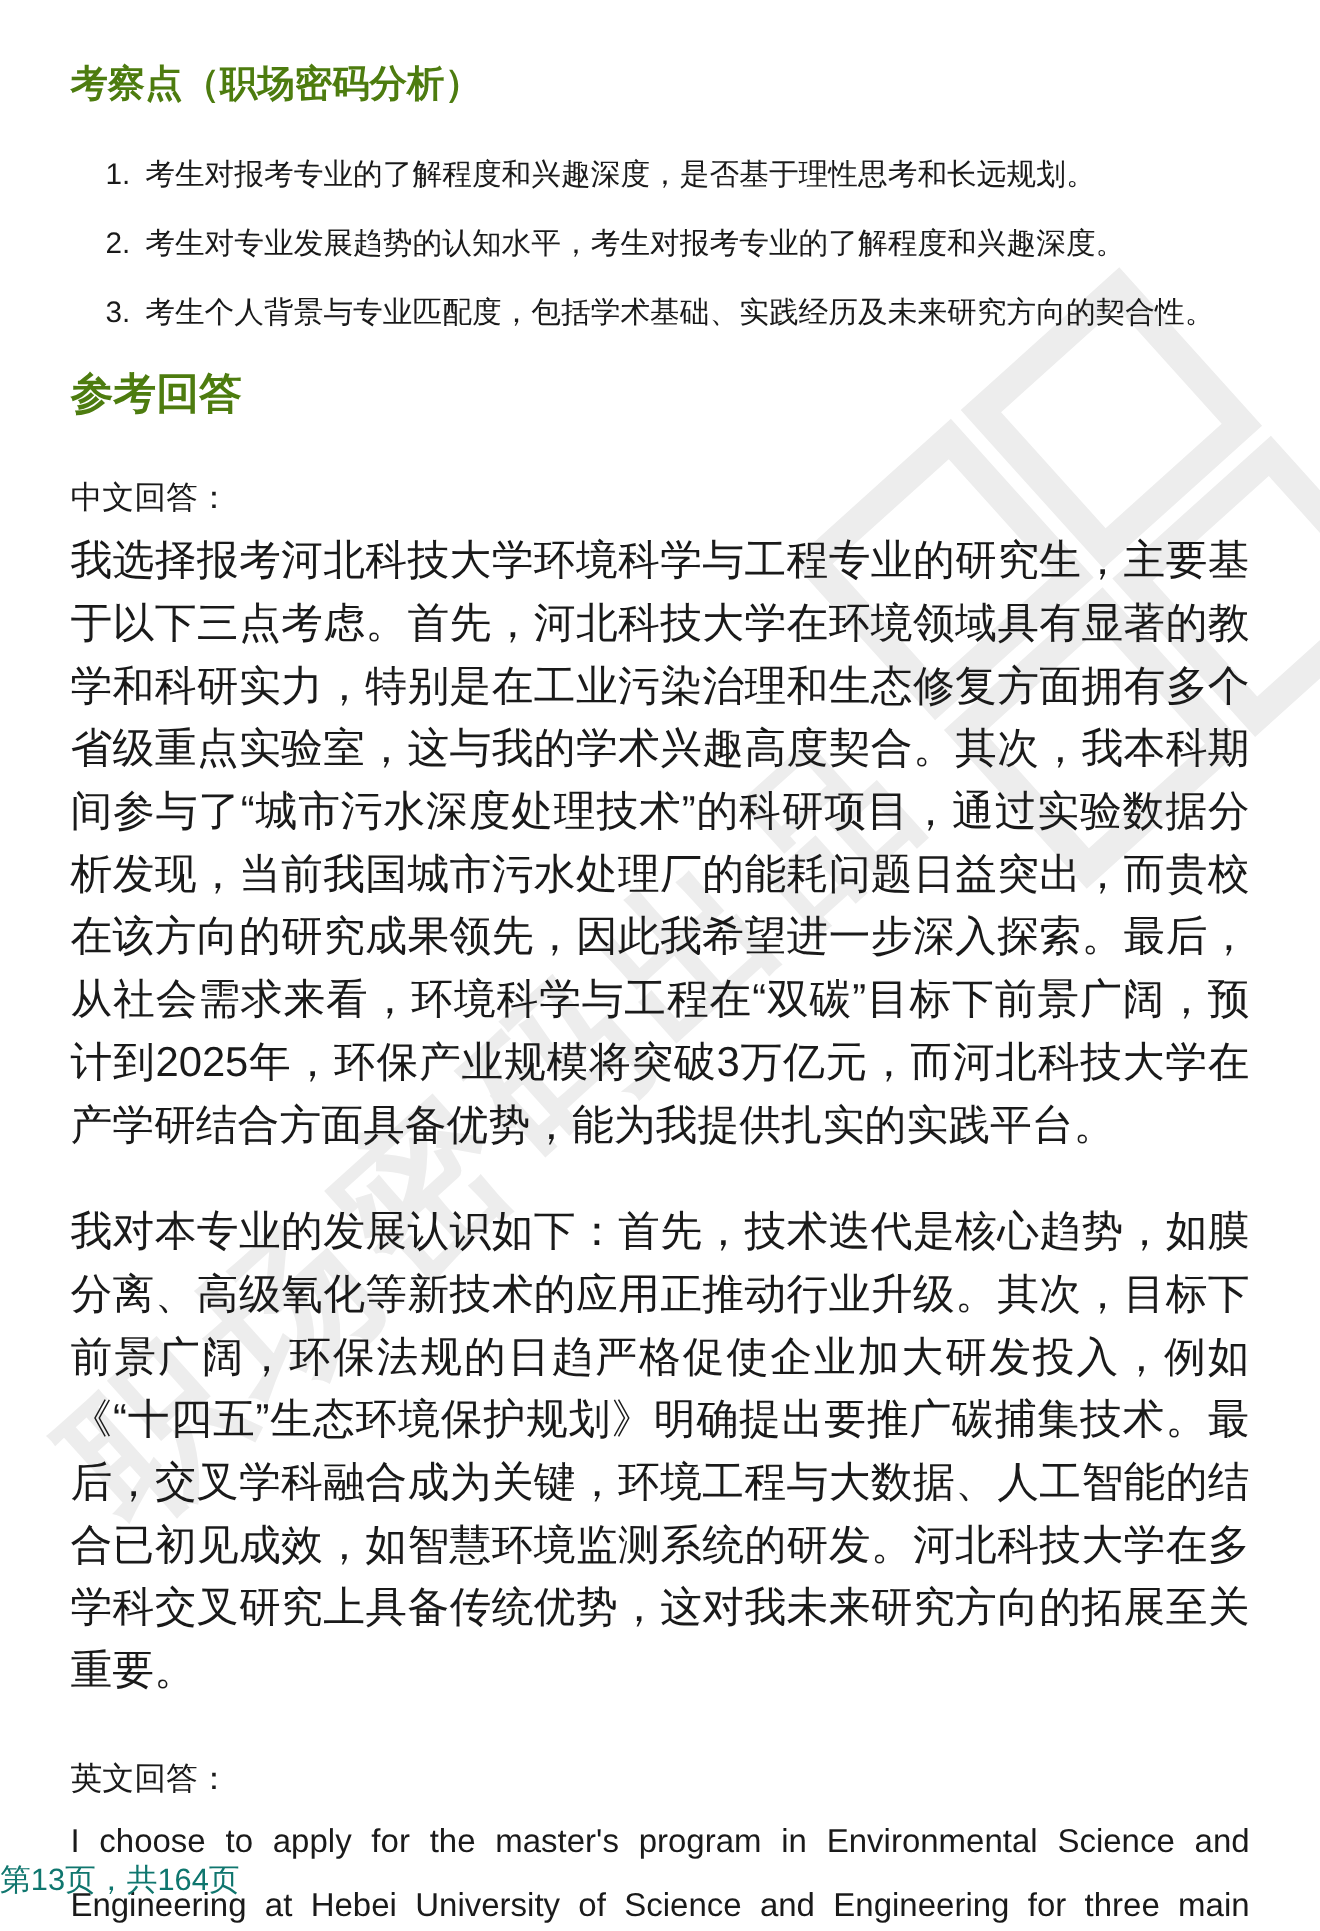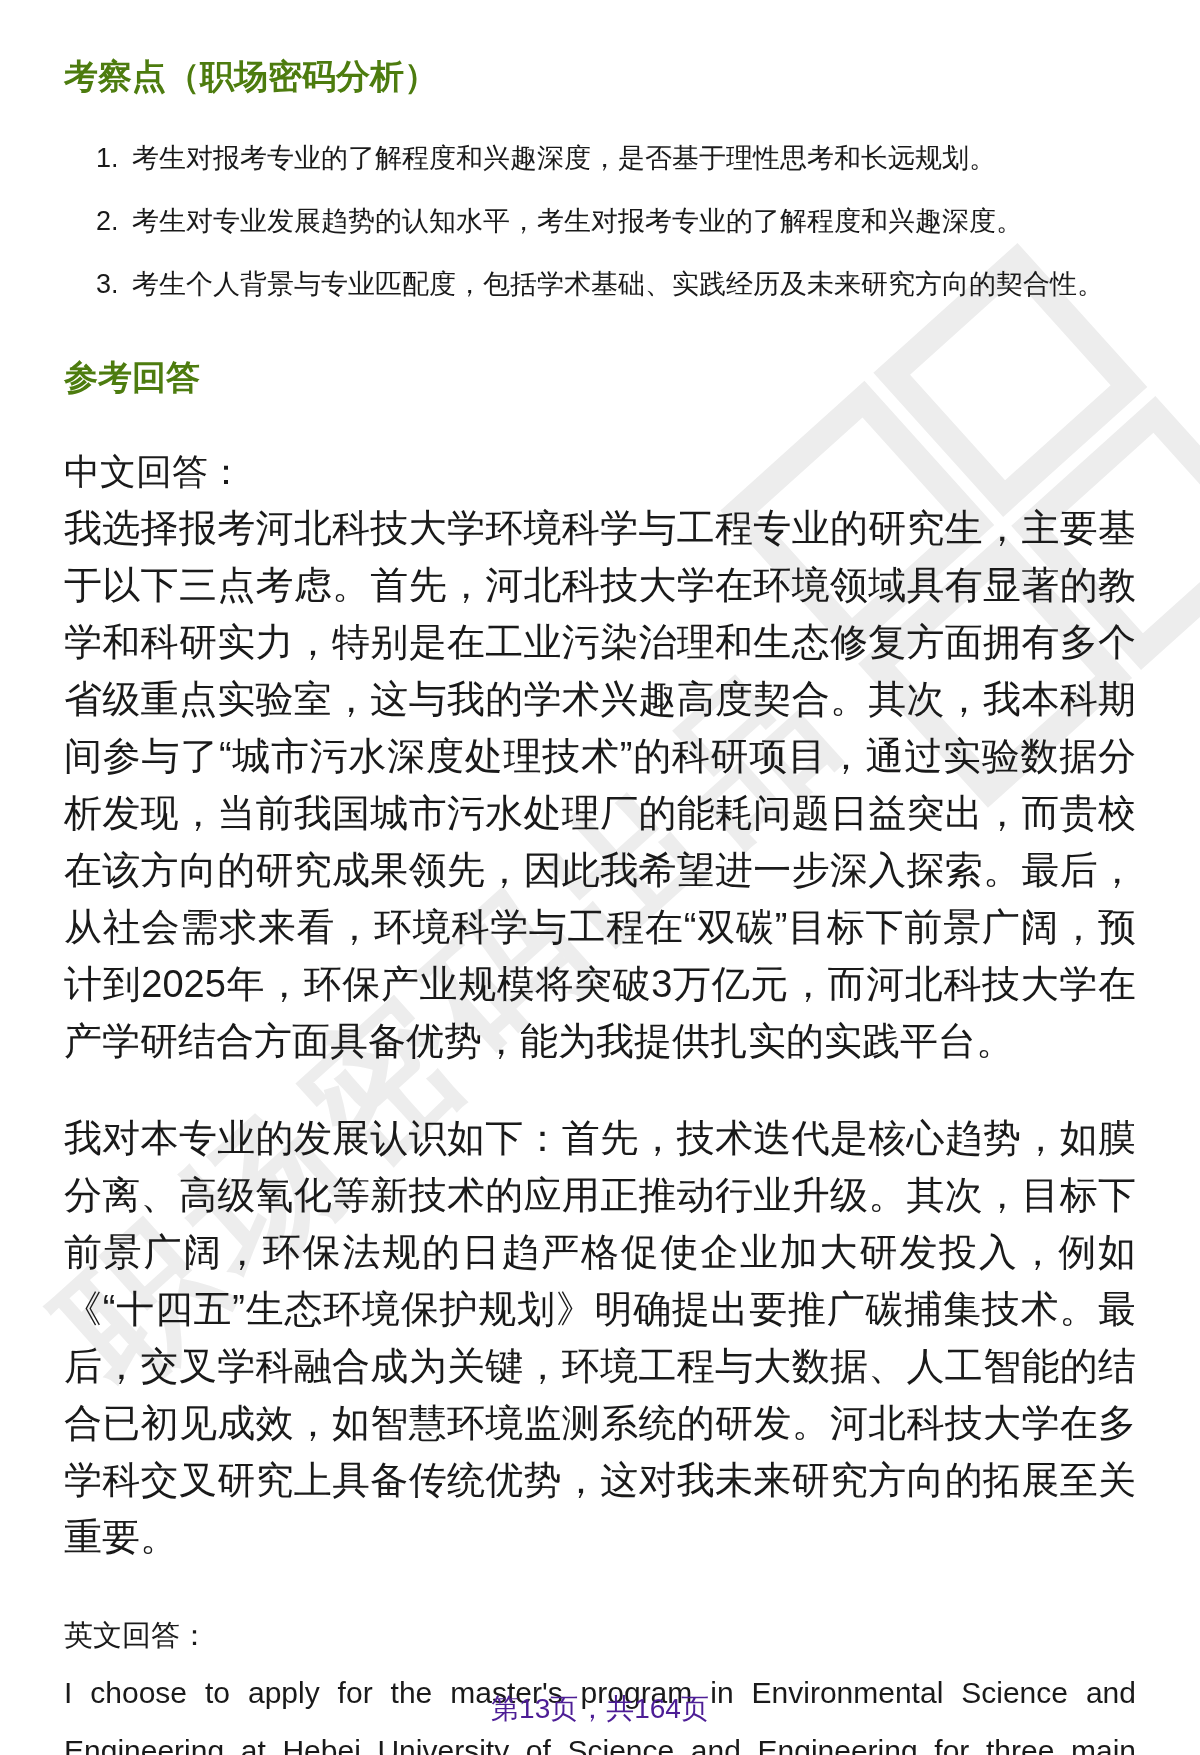--- a/index.html
+++ b/index.html
@@ -43,33 +43,33 @@
   }
 
   .red-heading {
     color: #4d7c0f;
     font-weight: bold;
     font-size: 34px;
     line-height: 40px;
     margin: 0;
   }
   .h1 { margin-bottom: 36px; }
-  .h2 { margin-top: 46px; font-size: 34px; }
+  .h2 { margin-top: 28px; font-size: 39px; }
 
   ol.points {
     margin: 12px;
     padding: 0 0 0 50px;
     font-size: 27px;
     line-height: 53px;
     text-align: justify;
   }
   ol.points li { margin-bottom: 10px; padding-left: 6px; }
 
   .para-label {
-    font-size: 36px;
+    font-size: 29px;
     line-height: 57px;
     margin: 46px 0 0 0;
   }
   p.body-para {
     font-size: 38px;
     line-height: 57px;
     text-align: justify;
     margin: 0;
   }
   p.body-para + p.body-para { margin-top: 40px; }
@@ -85,23 +85,23 @@
     line-height: 58px;
     text-align: justify;
     margin: 0;
   }
 
   .page-footer {
     position: absolute;
     left: 0;
     right: 0;
     top: 1690px;
-    text-align: center;
+    text-align: left;
     font-size: 28px;
-    color: #4c1d95;
+    color: #0f766e;
     z-index: 1;
   }
 </style>
 </head>
 <body>
 
 <div class="watermark">
   <div class="wm-text">职场密码出品</div>
   <svg class="wm-lattice" width="410" height="410" viewBox="0 0 410 410" aria-hidden="true">
     <rect x="18" y="18" width="168" height="168" fill="none" stroke="#ededed" stroke-width="26"></rect>

